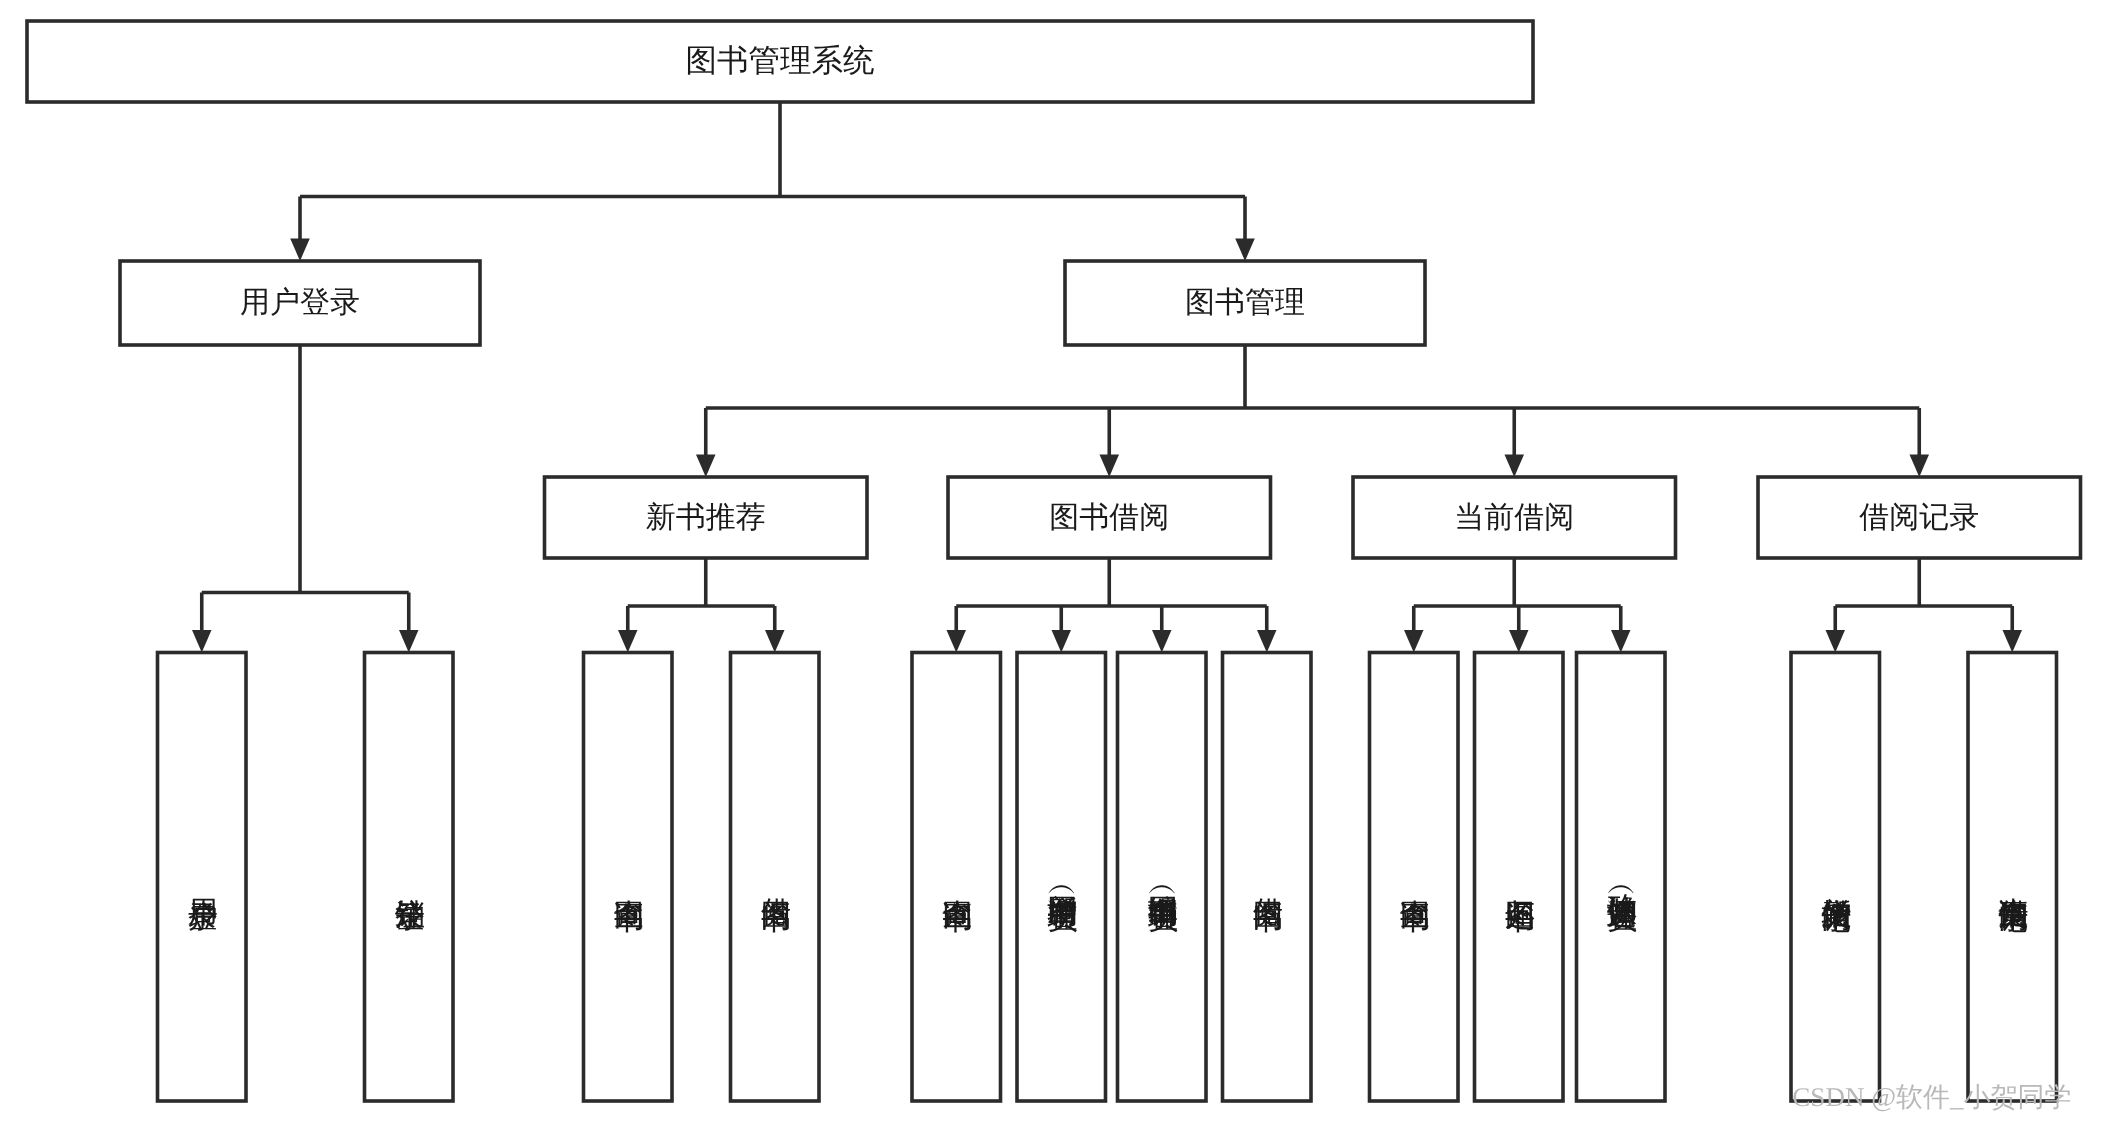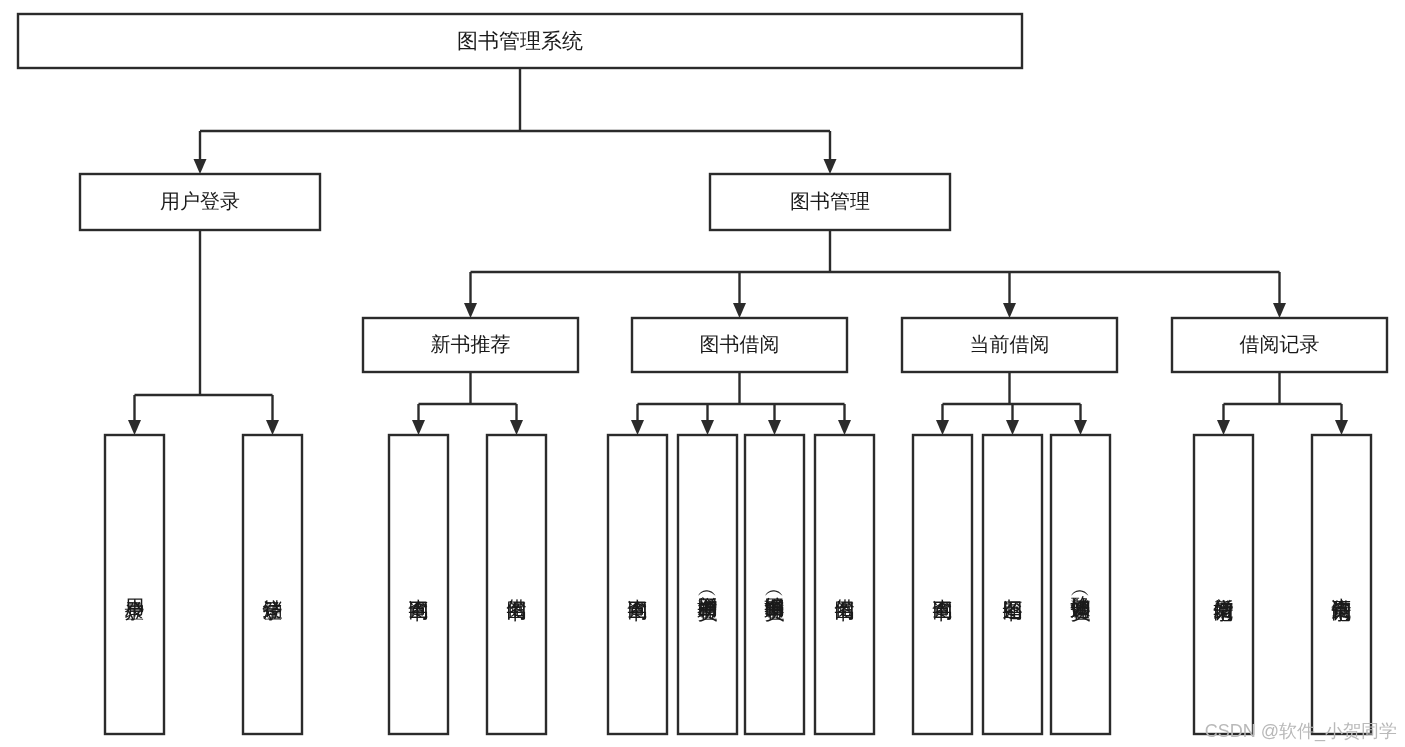--- a/index.html
+++ b/index.html
@@ -67,23 +67,23 @@
     display: flex;
     align-items: center;
     justify-content: center;
     letter-spacing: 1px;
     white-space: nowrap;
     pointer-events: none;
     user-select: none;
   }
   .watermark {
     position: absolute;
-    right: 8px;
+    right: 24px;
     bottom: 4px;
-    font-family: Liberation Sans, sans-serif;
+    font-family: Liberation Serif, serif;
     font-size: 18px;
     color: #b9b9b9;
     white-space: nowrap;
     user-select: none;
   }
 </style>
 </head>
 <body>
 
 <div id="diagram-root">

